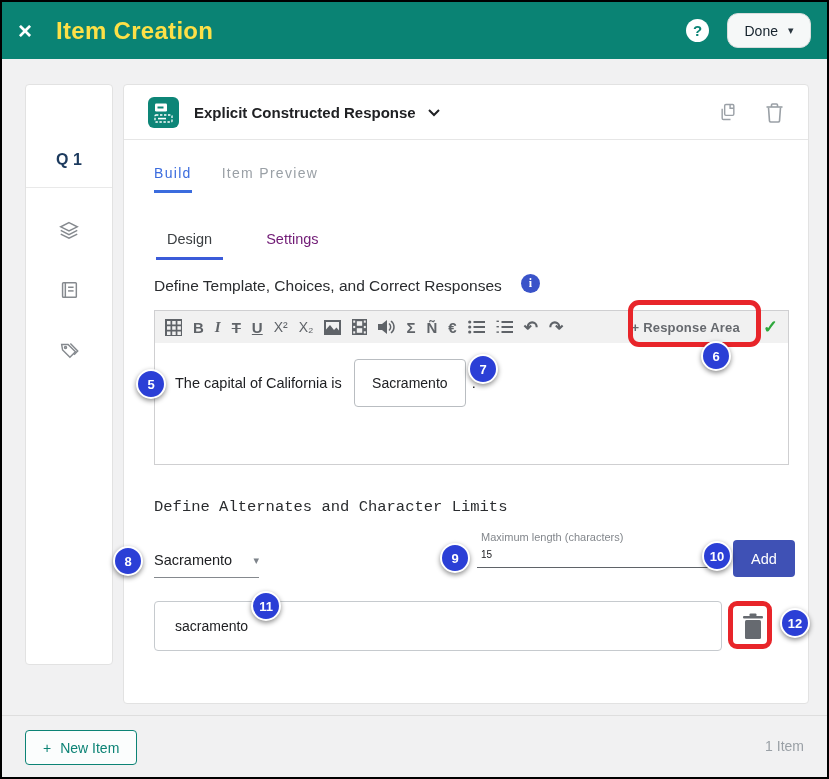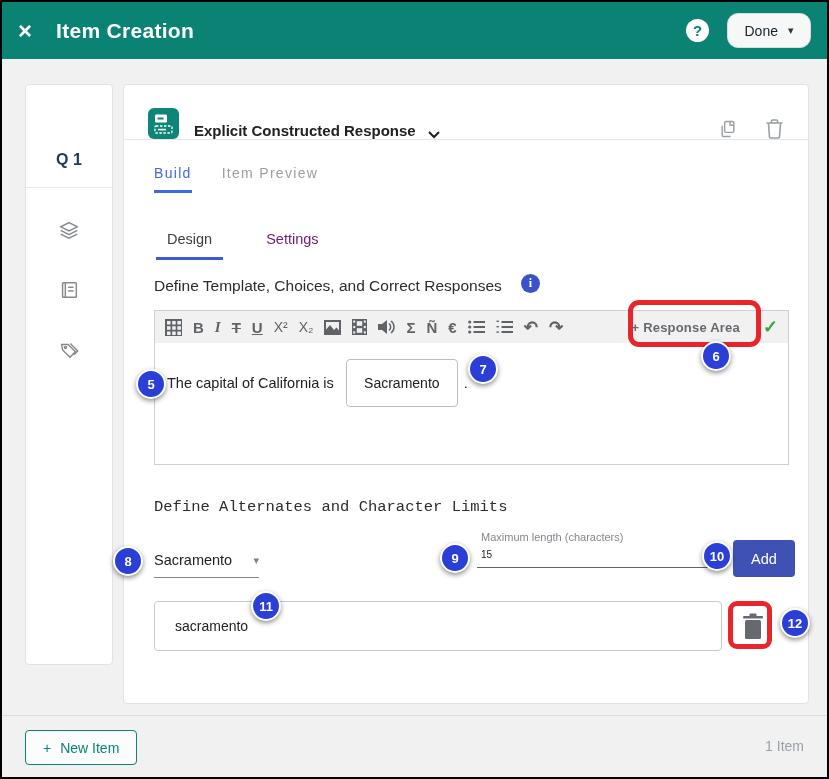--- a/index.html
+++ b/index.html
@@ -4,41 +4,41 @@
 <style>
   * { margin:0; padding:0; box-sizing:border-box; }
   body { font-family:"Liberation Sans", sans-serif; background:#555; }
   .screen { position:relative; width:829px; height:779px; border:2px solid #000;
             background:#f1f1f2; overflow:hidden; font-family:"Liberation Sans",sans-serif; }
 
   
   .app-header { position:absolute; left:0; top:0; width:100%; height:57px; background:#0a8374;
                 display:flex; align-items:center; padding:0 16px; z-index:5; }
   .close-x { color:#fff; font-size:24px; font-weight:bold; cursor:pointer; line-height:1; }
-  .app-title { color:#ffffff; font-size:21px; font-weight:bold; margin-left:24px; letter-spacing:.3px; }
+  .app-title { color:#fde047; font-size:24px; font-weight:bold; margin-left:24px; letter-spacing:.3px; }
   .hdr-right { margin-left:auto; display:flex; align-items:center; gap:18px; }
   .help-circle { width:23px; height:23px; border-radius:50%; background:#fff; color:#0a8374;
                  display:flex; align-items:center; justify-content:center; font-weight:bold; font-size:15px; cursor:pointer; }
   .done-btn { height:35px; min-width:84px; background:#f6f8f8; border:1px solid #d8dcdc; border-radius:11px;
               display:flex; align-items:center; justify-content:center; gap:10px; font-size:14px;
               color:#15222c; cursor:pointer; font-family:inherit; }
   .done-btn .caret { font-size:11px; color:#2a363f; }
 
   
   .sidebar-card { position:absolute; left:23px; top:82px; width:88px; height:581px; background:#fff;
                   border:1px solid #e2e2e2; border-radius:4px; }
   .qtab { height:55px; display:flex; align-items:center; justify-content:center; font-weight:bold;
           font-size:16px; color:#1c3a5e; border-bottom:1px solid #e9e9e9; cursor:pointer;margin-top:48px; }
   .side-icons { display:flex; flex-direction:column; align-items:center; padding-top:30px; gap:36px; }
   .side-icon { width:24px; height:24px; display:flex; align-items:center; justify-content:center; cursor:pointer; }
 
   
   .main-card { position:absolute; left:121px; top:82px; width:686px; height:620px; background:#fff;
                border:1px solid #e2e2e2; border-radius:4px; }
-  .item-row { height:55px; display:flex; align-items:flex-end; padding:0 24px; border-bottom:1px solid #e6e6e6; }
+  .item-row { height:55px; display:flex; align-items:center; padding:0 24px; border-bottom:1px solid #e6e6e6; }
   .qtype-icon { width:31px; height:31px; flex:0 0 31px; }
   .item-title { font-size:15px; font-weight:bold; color:#202124; margin-left:15px; }
   .title-chevron { margin-left:11px; display:flex; cursor:pointer; }
   .item-actions { margin-left:auto; display:flex; align-items:center; gap:27px; }
   .icon-btn { background:none; border:none; cursor:pointer; display:flex; padding:0; }
 
   .tabs-row { position:absolute; left:30px; top:80px; display:flex; gap:30px; }
   .tab { font-size:14px; letter-spacing:1.3px; padding-bottom:9px; border-bottom:3px solid transparent; cursor:pointer; }
   .tab.active { color:#3b6cde; border-bottom-color:#3b6cde; }
   .tab.inactive { color:#9aa0a6; }
@@ -68,21 +68,21 @@
   .tb.sym { font-weight:bold; }
   .tb.arrow { font-size:17px; font-weight:bold; }
   .response-area-label { margin-left:auto; font-size:13px; font-weight:bold; color:#66696e;
                          letter-spacing:.2px; cursor:pointer; background:none; border:none; font-family:inherit; padding:0 4px; }
   .tb-check { color:#2fa83c; font-size:18px; font-weight:bold; margin-left:8px; cursor:pointer;
               background:none; border:none; padding:0; }
 
   
   .editor-box { position:absolute; left:30px; top:258px; width:635px; height:122px; background:#fff;
                 border:1px solid #cfcfd1; border-top:none; }
-  .editor-line { display:flex; align-items:center; margin:16px 0 0 12px; font-size:14.5px; color:#202124; }
+  .editor-line { display:flex; align-items:center; margin:16px 0 0 20px; font-size:14.5px; color:#202124; }
   .response-slot { width:112px; height:48px; border:1px solid #b9bdc1; border-radius:4px; margin-left:12px;
                    display:flex; align-items:center; justify-content:center; font-size:14px; color:#202124; cursor:text; }
   .editor-suffix { margin-left:6px; }
 
   
   .alt-select { position:absolute; left:30px; top:467px; width:105px; border-bottom:1px solid #85898e;
                 padding-bottom:9px; display:flex; align-items:center; justify-content:space-between; cursor:pointer; }
   .alt-select .val { font-size:14.5px; color:#202124; }
   .alt-select .caret { font-size:11px; color:#7d838a; }
 

